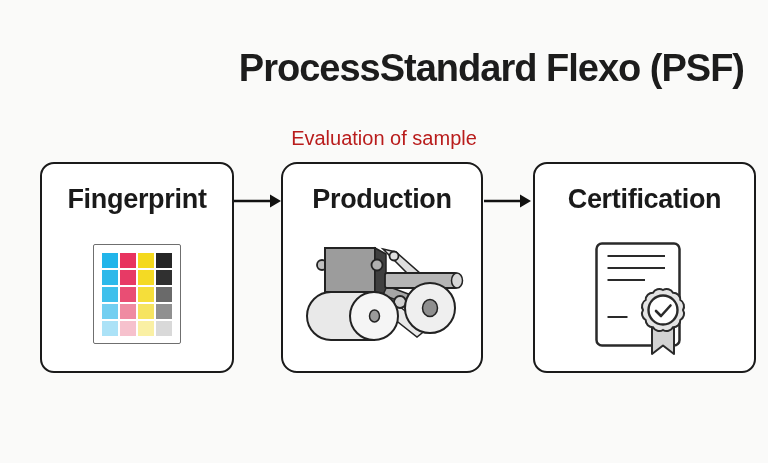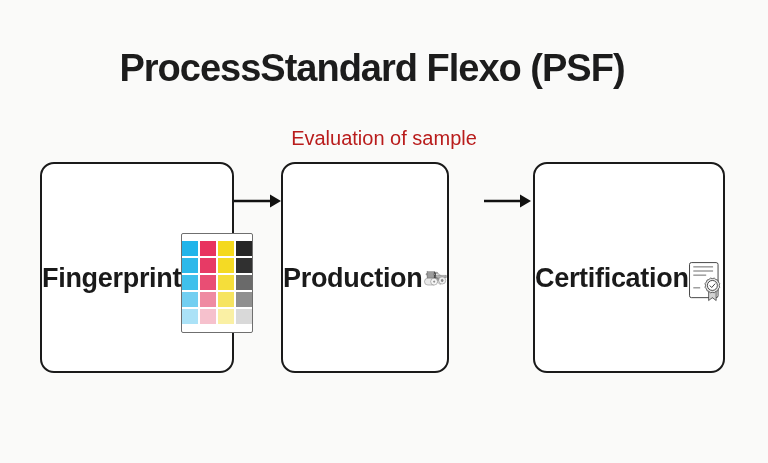--- a/index.html
+++ b/index.html
@@ -2,35 +2,35 @@
 <html><head>
 <meta charset="utf-8">
 <style>
   html,body { margin:0; padding:0; background:#fafaf9; }
   .canvas {
     position:relative; width:768px; height:463px; background:#fafaf9;
     font-family:"Liberation Sans", sans-serif; overflow:hidden;
   }
   .title {
     position:absolute; top:47px; left:0; right:24px; margin:0;
-    text-align:center; font-size:38px; line-height:42px; font-weight:700;
+    text-align:right; font-size:38px; line-height:42px; font-weight:700;
     letter-spacing:-1px; color:#1c1c1c;
   }
   .subtitle {
     position:absolute; top:126px; left:0; width:100%;
     text-align:center; font-size:20px; line-height:24px; color:#b91c1c;
   }
   .step-box {
     position:absolute; top:162px; height:211px; box-sizing:border-box;
     background:#ffffff; border:2.5px solid #1a1a1a; border-radius:14px;
-    display:flex; flex-direction:row; align-items:center;
+    display:flex; flex-direction:column; align-items:center;
   }
   .box-fingerprint   { left:40px;  width:194px; }
-  .box-production    { left:281px; width:168px; }
-  .box-certification { left:533px; width:192px; }
+  .box-production    { left:281px; width:202px;border-radius:16px; }
+  .box-certification { left:533px; width:223px; }
   .step-label {
     margin:20px 0 0; font-size:27px; line-height:30px; font-weight:700;
     color:#1a1a1a; letter-spacing:-0.3px;
   }
   .swatch-card {
     margin-top:30px; width:88px; height:100px; box-sizing:border-box;
     background:#ffffff; border:1.5px solid #6f6f6f; border-radius:2px;
     display:flex; align-items:center; justify-content:center;
   }
   .swatch-grid {

